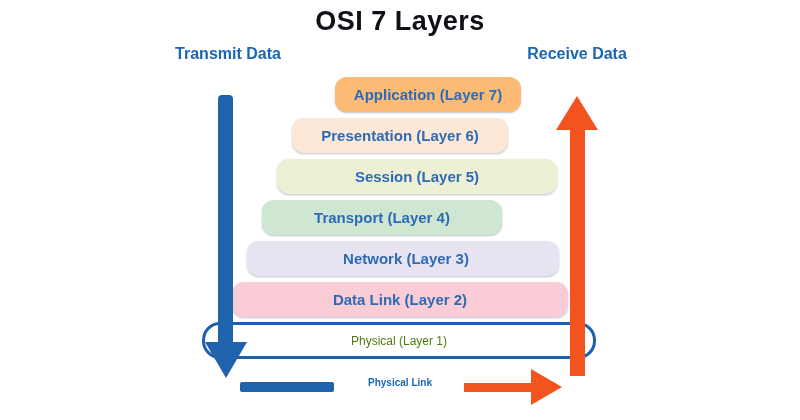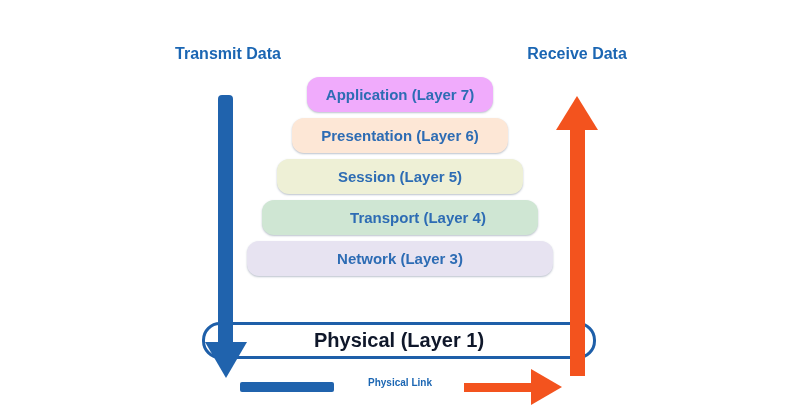--- a/index.html
+++ b/index.html
@@ -28,60 +28,62 @@
   .head-up{left:556px;top:96px;border-left:21px solid transparent;border-right:21px solid transparent;border-bottom:34px solid #f3531e;}
   
   .layer{
     position:absolute;height:35px;border-radius:12px;z-index:1;
     display:flex;align-items:center;justify-content:center;
     font-size:15px;font-weight:600;color:#2d6cb4;
     box-shadow:0 1px 2px rgba(60,80,110,.35);
   }
   .l0{left:307px;top:77px;width:186px;}
   .l1{left:292px;top:118px;width:216px;}
-  .l2{left:277px;top:159px;width:246px;}
-  .l3{left:262px;top:200px;width:240px;padding-left:36px;}
-  .l4{left:247px;top:241px;width:306px;}
+  .l2{left:277px;top:159px;width:280px;}
+  .l3{left:262px;top:200px;width:240px;}
+  .l4{left:247px;top:241px;width:306px;padding-left:6px;}
   .l5{left:232px;top:282px;width:336px;}
   .physical{
     position:absolute;left:202px;top:322px;width:394px;height:37px;z-index:2;
     box-sizing:border-box;border:3px solid #1e5fa9;border-radius:18px;background:#ffffff;
     display:flex;align-items:center;justify-content:center;
-    font-size:20px;font-weight:bold;color:#0f172a;box-shadow:none;
+    font-size:12px;font-weight:normal;color:#4d7c0f;box-shadow:none;
   }
   
   .pl-blue-bar{position:absolute;left:240px;top:382px;width:94px;height:10px;background:#2063ad;border-radius:2px;z-index:3;}
   .pl-label{position:absolute;left:330px;top:377px;width:140px;text-align:center;font-size:10px;font-weight:bold;color:#1b66b3;z-index:3;}
   .pl-orange-shaft{position:absolute;left:464px;top:383px;width:67px;height:9px;background:#f3531e;z-index:3;}
   .head-right{left:531px;top:369px;border-top:18px solid transparent;border-bottom:18px solid transparent;border-left:31px solid #f3531e;}
 </style>
 </head>
 <body>
 
 <div id="canvas">
 
+  <div class="title">OSI 7 Layers</div>
 
   <div class="flow-label receive-label">Receive Data</div>
   <div class="flow-label transmit-label">Transmit Data</div>
 
   <div>
     <div class="shaft-v blue-shaft" style="background: rgb(32, 99, 173);"></div>
     <div class="head head-down"></div>
   </div>
 
   <div>
     <div class="head head-up"></div>
     <div class="shaft-v orange-shaft" style="background: rgb(243, 83, 30);"></div>
   </div>
 
-  <div class="layer l0" style="background: #f0abfc;">Application (Layer 7)</div>
+  <div class="layer l0" style="background: #fdba74; margin-left: 28px;">Application (Layer 7)</div>
   <div class="layer l1" style="background: rgb(253, 231, 214); text-align: right;">Presentation (Layer 6)</div>
   <div class="layer l2" style="background: rgb(238, 240, 214);">Session (Layer 5)</div>
   <div class="layer l3" style="background: rgb(207, 230, 211);">Transport (Layer 4)</div>
   <div class="layer l4" style="background: rgb(231, 227, 241);">Network (Layer 3)</div>
+  <div class="layer l5" style="background: rgb(249, 204, 214);">Data Link (Layer 2)</div>
   <div class="physical" style="background: rgb(255, 255, 255);">Physical (Layer 1)</div>
 
   <div>
     <div class="pl-blue-bar" style="background: rgb(32, 99, 173);"></div>
     <div class="pl-label">Physical Link</div>
     <div class="pl-orange-shaft" style="background: rgb(243, 83, 30);"></div>
     <div class="head head-right"></div>
   </div>
 
 </div>

